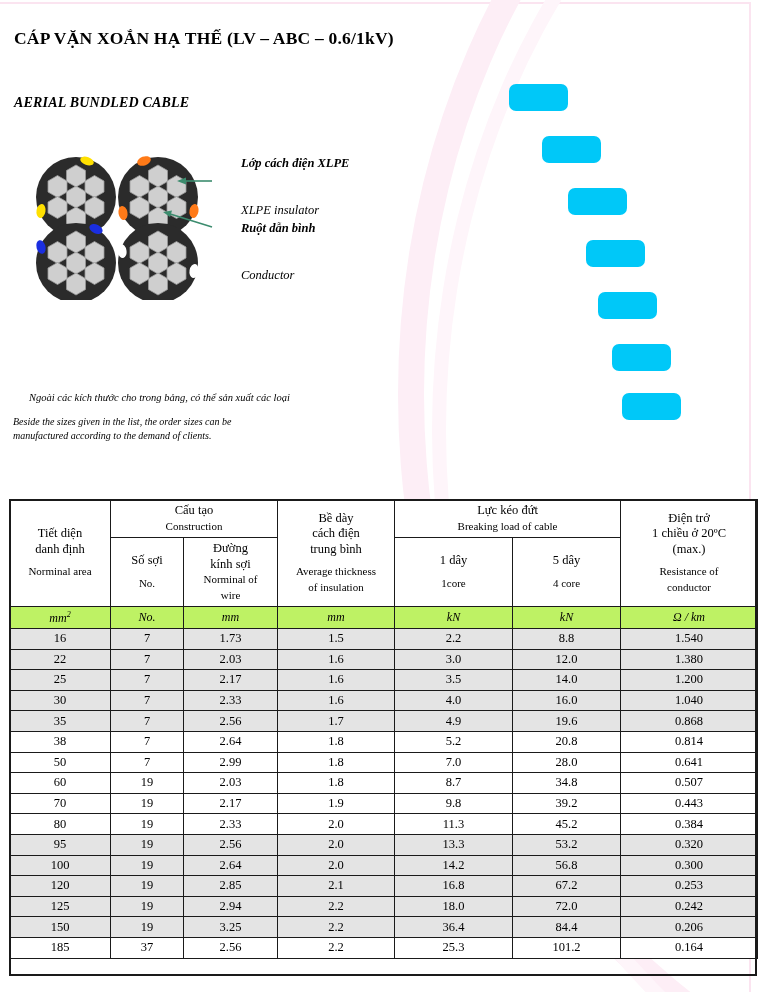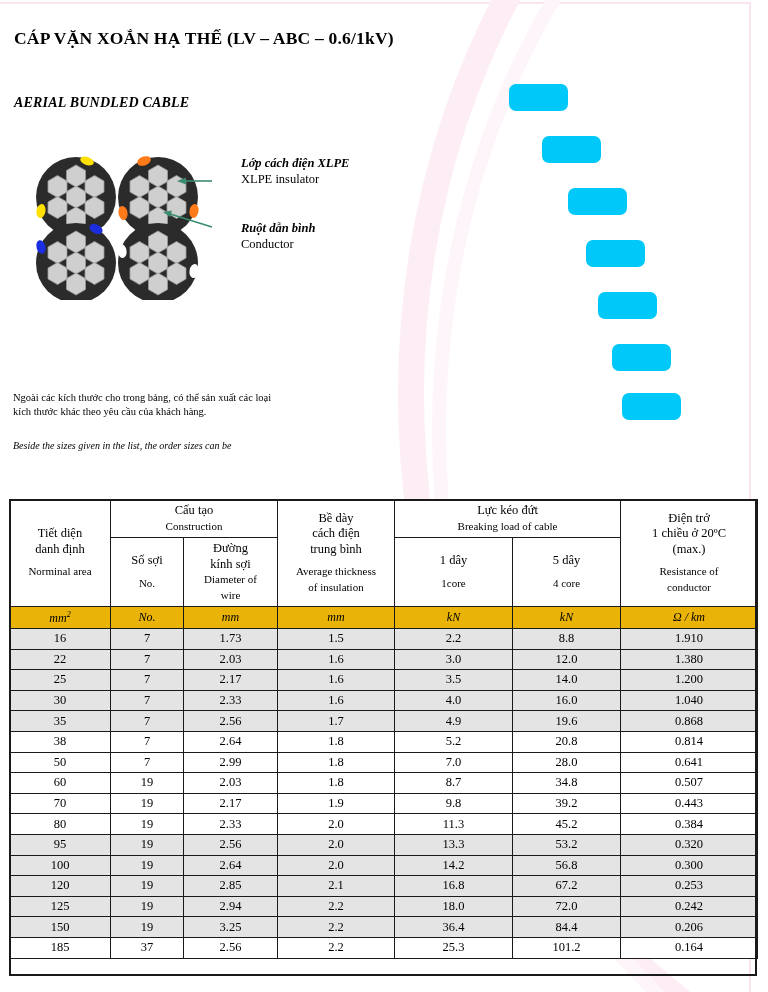--- a/index.html
+++ b/index.html
@@ -101,34 +101,34 @@
 
   
   .callout {
     position: absolute;
     font-size: 12.5px;
     line-height: 16px;
     white-space: nowrap;
     z-index: 3;
   }
   .callout .vn { font-style: italic; font-weight: bold; display: block; }
-  .callout .en { display: block; }
+  .callout .en { font-style: italic; display: block; margin-top: 31px; }
   .callout-1 { left: 241px; top: 155px; }
   .callout-2 { left: 241px; top: 220px; }
 
   
   .note {
     position: absolute;
     font-size: 10.5px;
     line-height: 14px;
     z-index: 3;
   }
   .note span { display: block; white-space: nowrap; }
-  .note-vn { left: 13px; top: 391px; }
-  .note-en { left: 13px; top: 439px; font-style: italic; font-size: 10px; }
+  .note-vn { left: 29px; top: 391px; font-style: italic; }
+  .note-en { left: 13px; top: 415px; font-style: italic; font-size: 10px; }
 
   
   .table-wrap {
     position: absolute;
     left: 9px;
     top: 499px;
     width: 748px;
     z-index: 3;
   }
   table.spec {
@@ -151,21 +151,21 @@
     padding: 3px 2px;
     background: #ffffff;
   }
   .hdr-vn { display: block; }
   .hdr-en { display: block; font-size: 11px; }
   .hdr-gap { display: block; height: 7px; }
   .unit-row td {
     font-style: italic;
     font-size: 12px;
     height: 21px;
-    background: #eab308;
+    background: #bef264;
   }
   .unit-row td sup { font-size: 8px; vertical-align: super; }
   tbody.data td {
     font-size: 12.5px;
     height: 19.6px;
     background: #ffffff;
   }
   tbody.data tr.shaded td {
     background: #e4e4e4;
   }
@@ -294,24 +294,24 @@
     <span class="vn">Lớp cách điện XLPE</span>
     <span class="en">XLPE insulator</span>
   </div>
   <div class="callout callout-2">
     <span class="vn">Ruột  dẫn bình</span>
     <span class="en">Conductor</span>
   </div>
 
   <div class="note note-vn">
     <span>Ngoài các kích thước cho trong bảng, có thể sản xuất các loại</span>
-    <span>kích thước khác theo yêu cầu của khách hàng.</span>
   </div>
   <div class="note note-en">
     <span>Beside the sizes given in the list, the order sizes can be</span>
+    <span>manufactured according to the demand of clients.</span>
   </div>
 
   <div class="table-wrap">
     <table class="spec">
       <colgroup>
         <col style="width:101px">
         <col style="width:73px">
         <col style="width:94px">
         <col style="width:117px">
         <col style="width:118px">
@@ -353,21 +353,21 @@
         </tr>
         <tr>
           <th>
             <span class="hdr-vn">Số sợi</span>
             <span class="hdr-gap"></span>
             <span class="hdr-en">No.</span>
           </th>
           <th>
             <span class="hdr-vn">Đường</span>
             <span class="hdr-vn">kính sợi</span>
-            <span class="hdr-en">Diameter of</span>
+            <span class="hdr-en">Norminal of</span>
             <span class="hdr-en">wire</span>
           </th>
           <th>
             <span class="hdr-vn">1 dây</span>
             <span class="hdr-gap"></span>
             <span class="hdr-en">1core</span>
           </th>
           <th>
             <span class="hdr-vn">5 dây</span>
             <span class="hdr-gap"></span>
@@ -387,21 +387,21 @@
         </tr>
       </tbody>
       <tbody class="data" id="data-body">
           <tr class="shaded">
             <td>16</td>
             <td>7</td>
             <td>1.73</td>
             <td>1.5</td>
             <td>2.2</td>
             <td>8.8</td>
-            <td>1.910</td>
+            <td>1.540</td>
           </tr>
           <tr class="shaded">
             <td>22</td>
             <td>7</td>
             <td>2.03</td>
             <td>1.6</td>
             <td>3.0</td>
             <td>12.0</td>
             <td>1.380</td>
           </tr>

